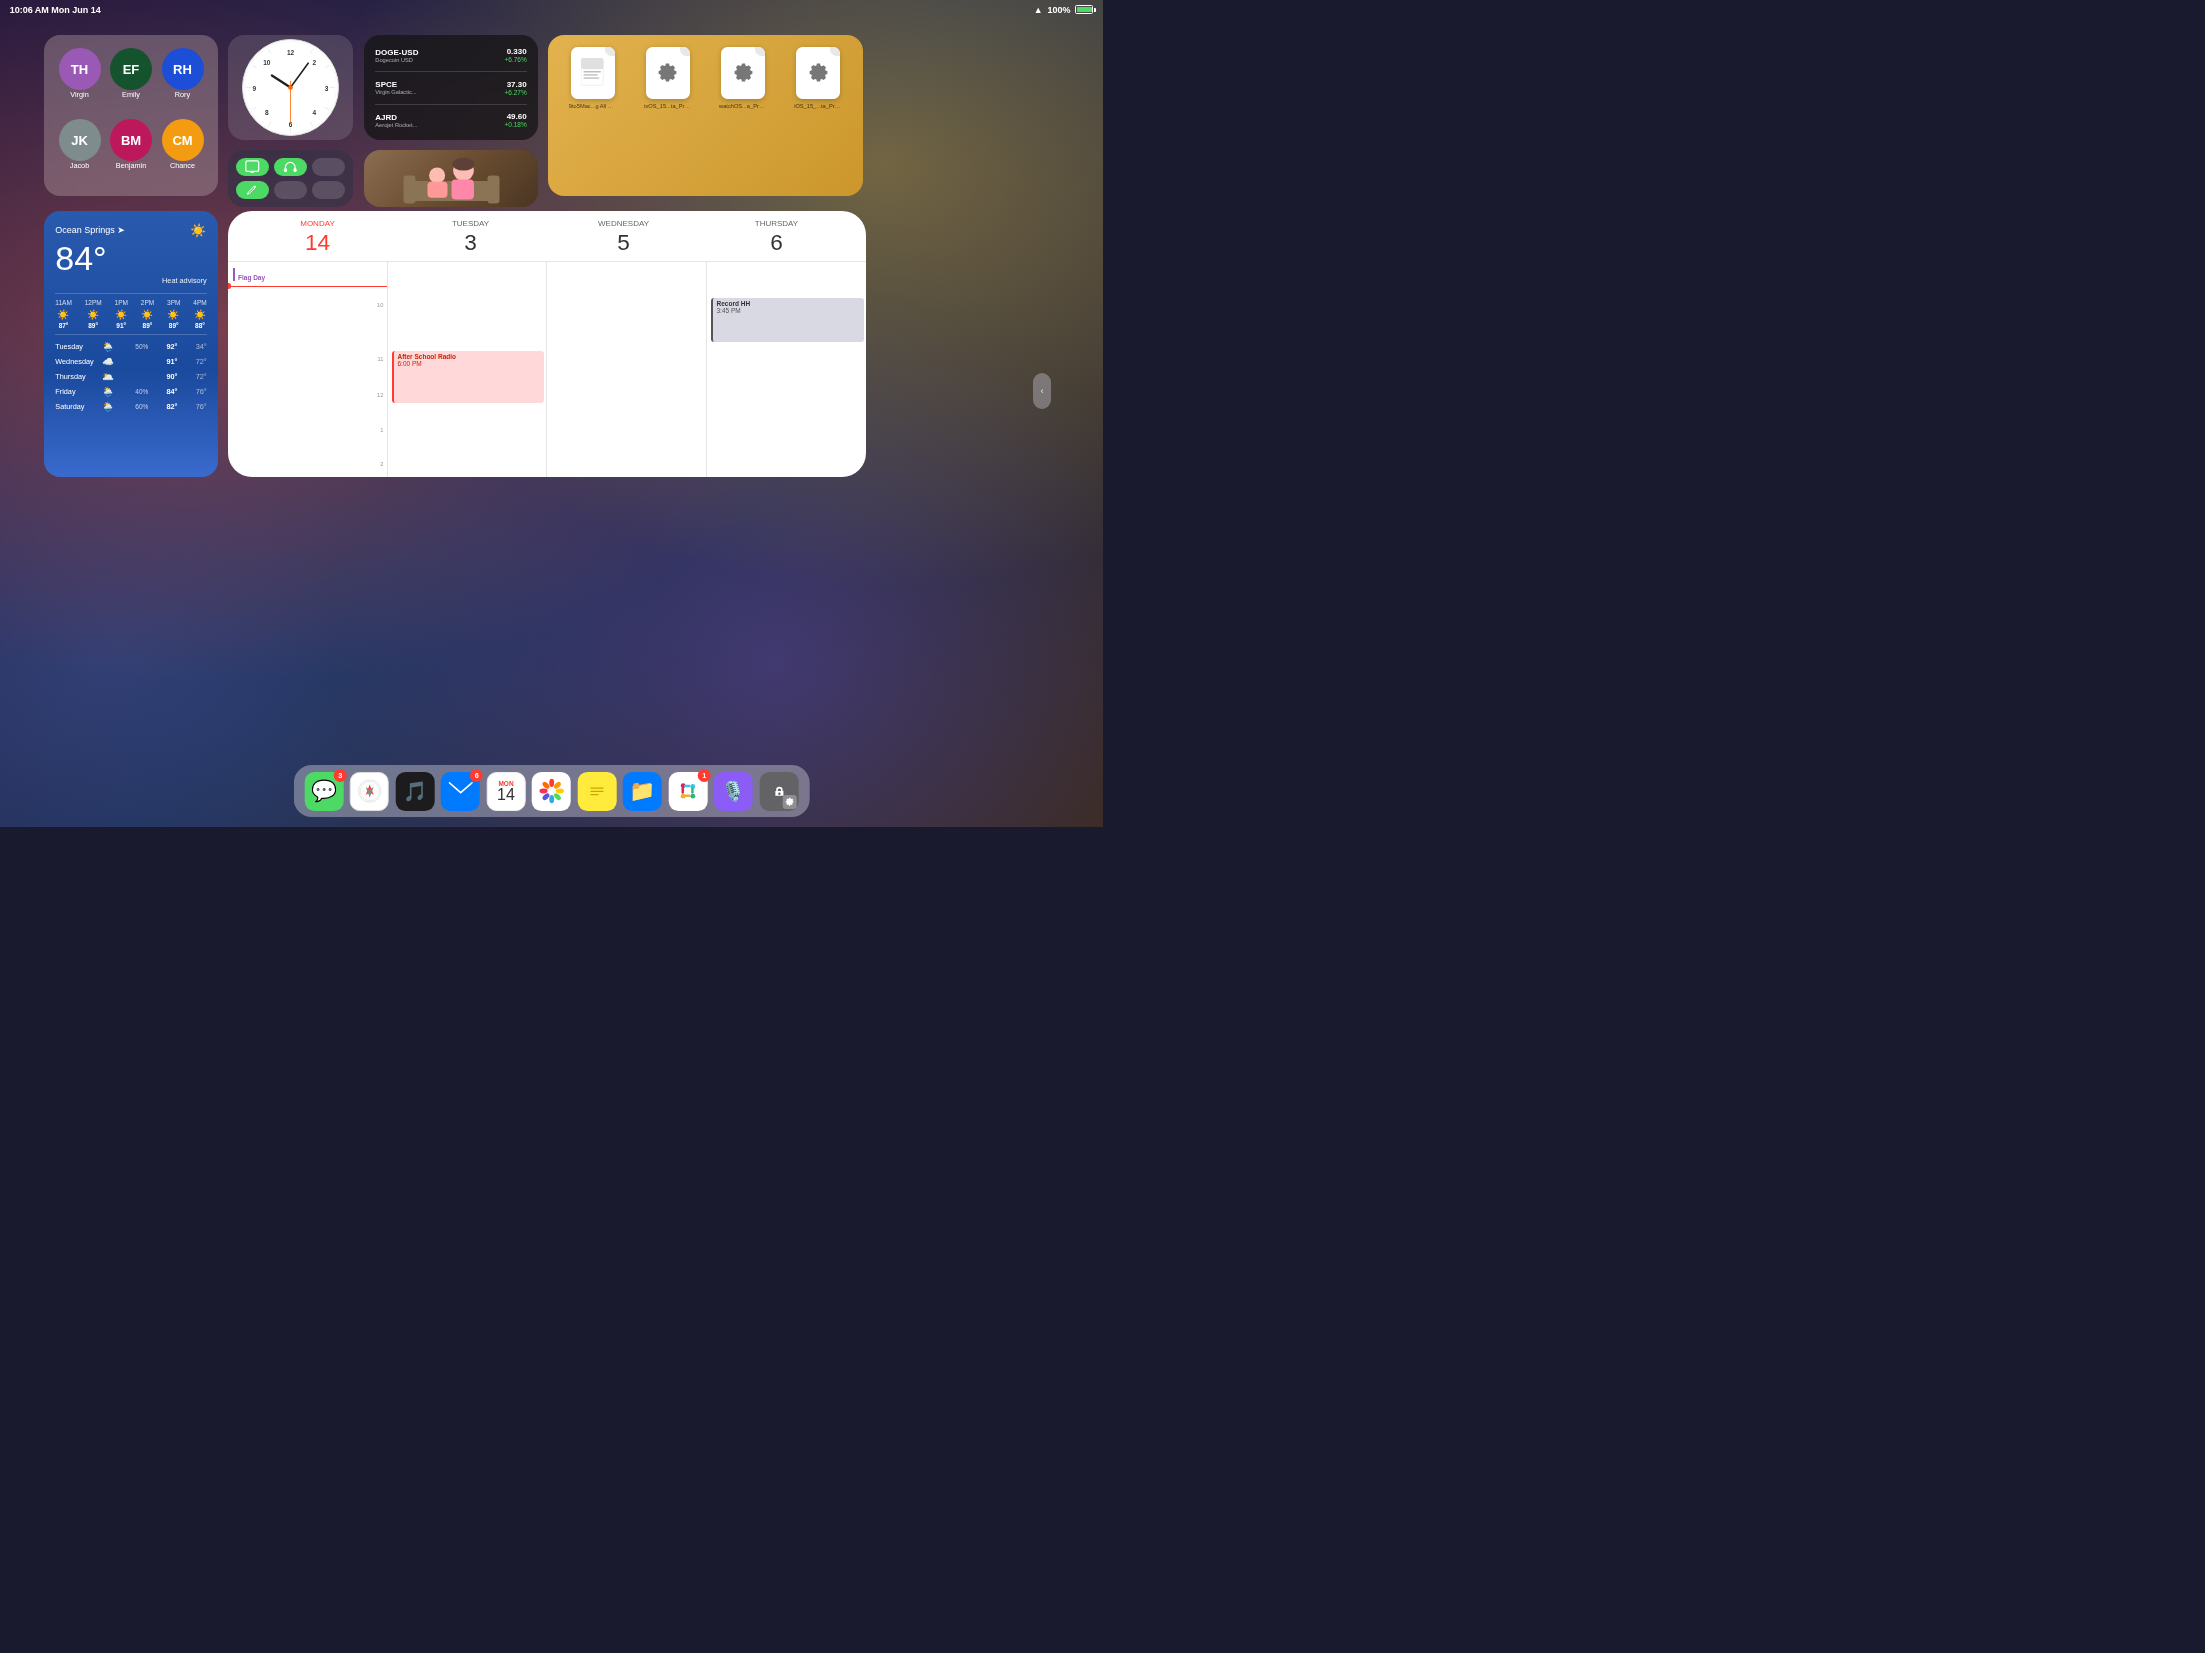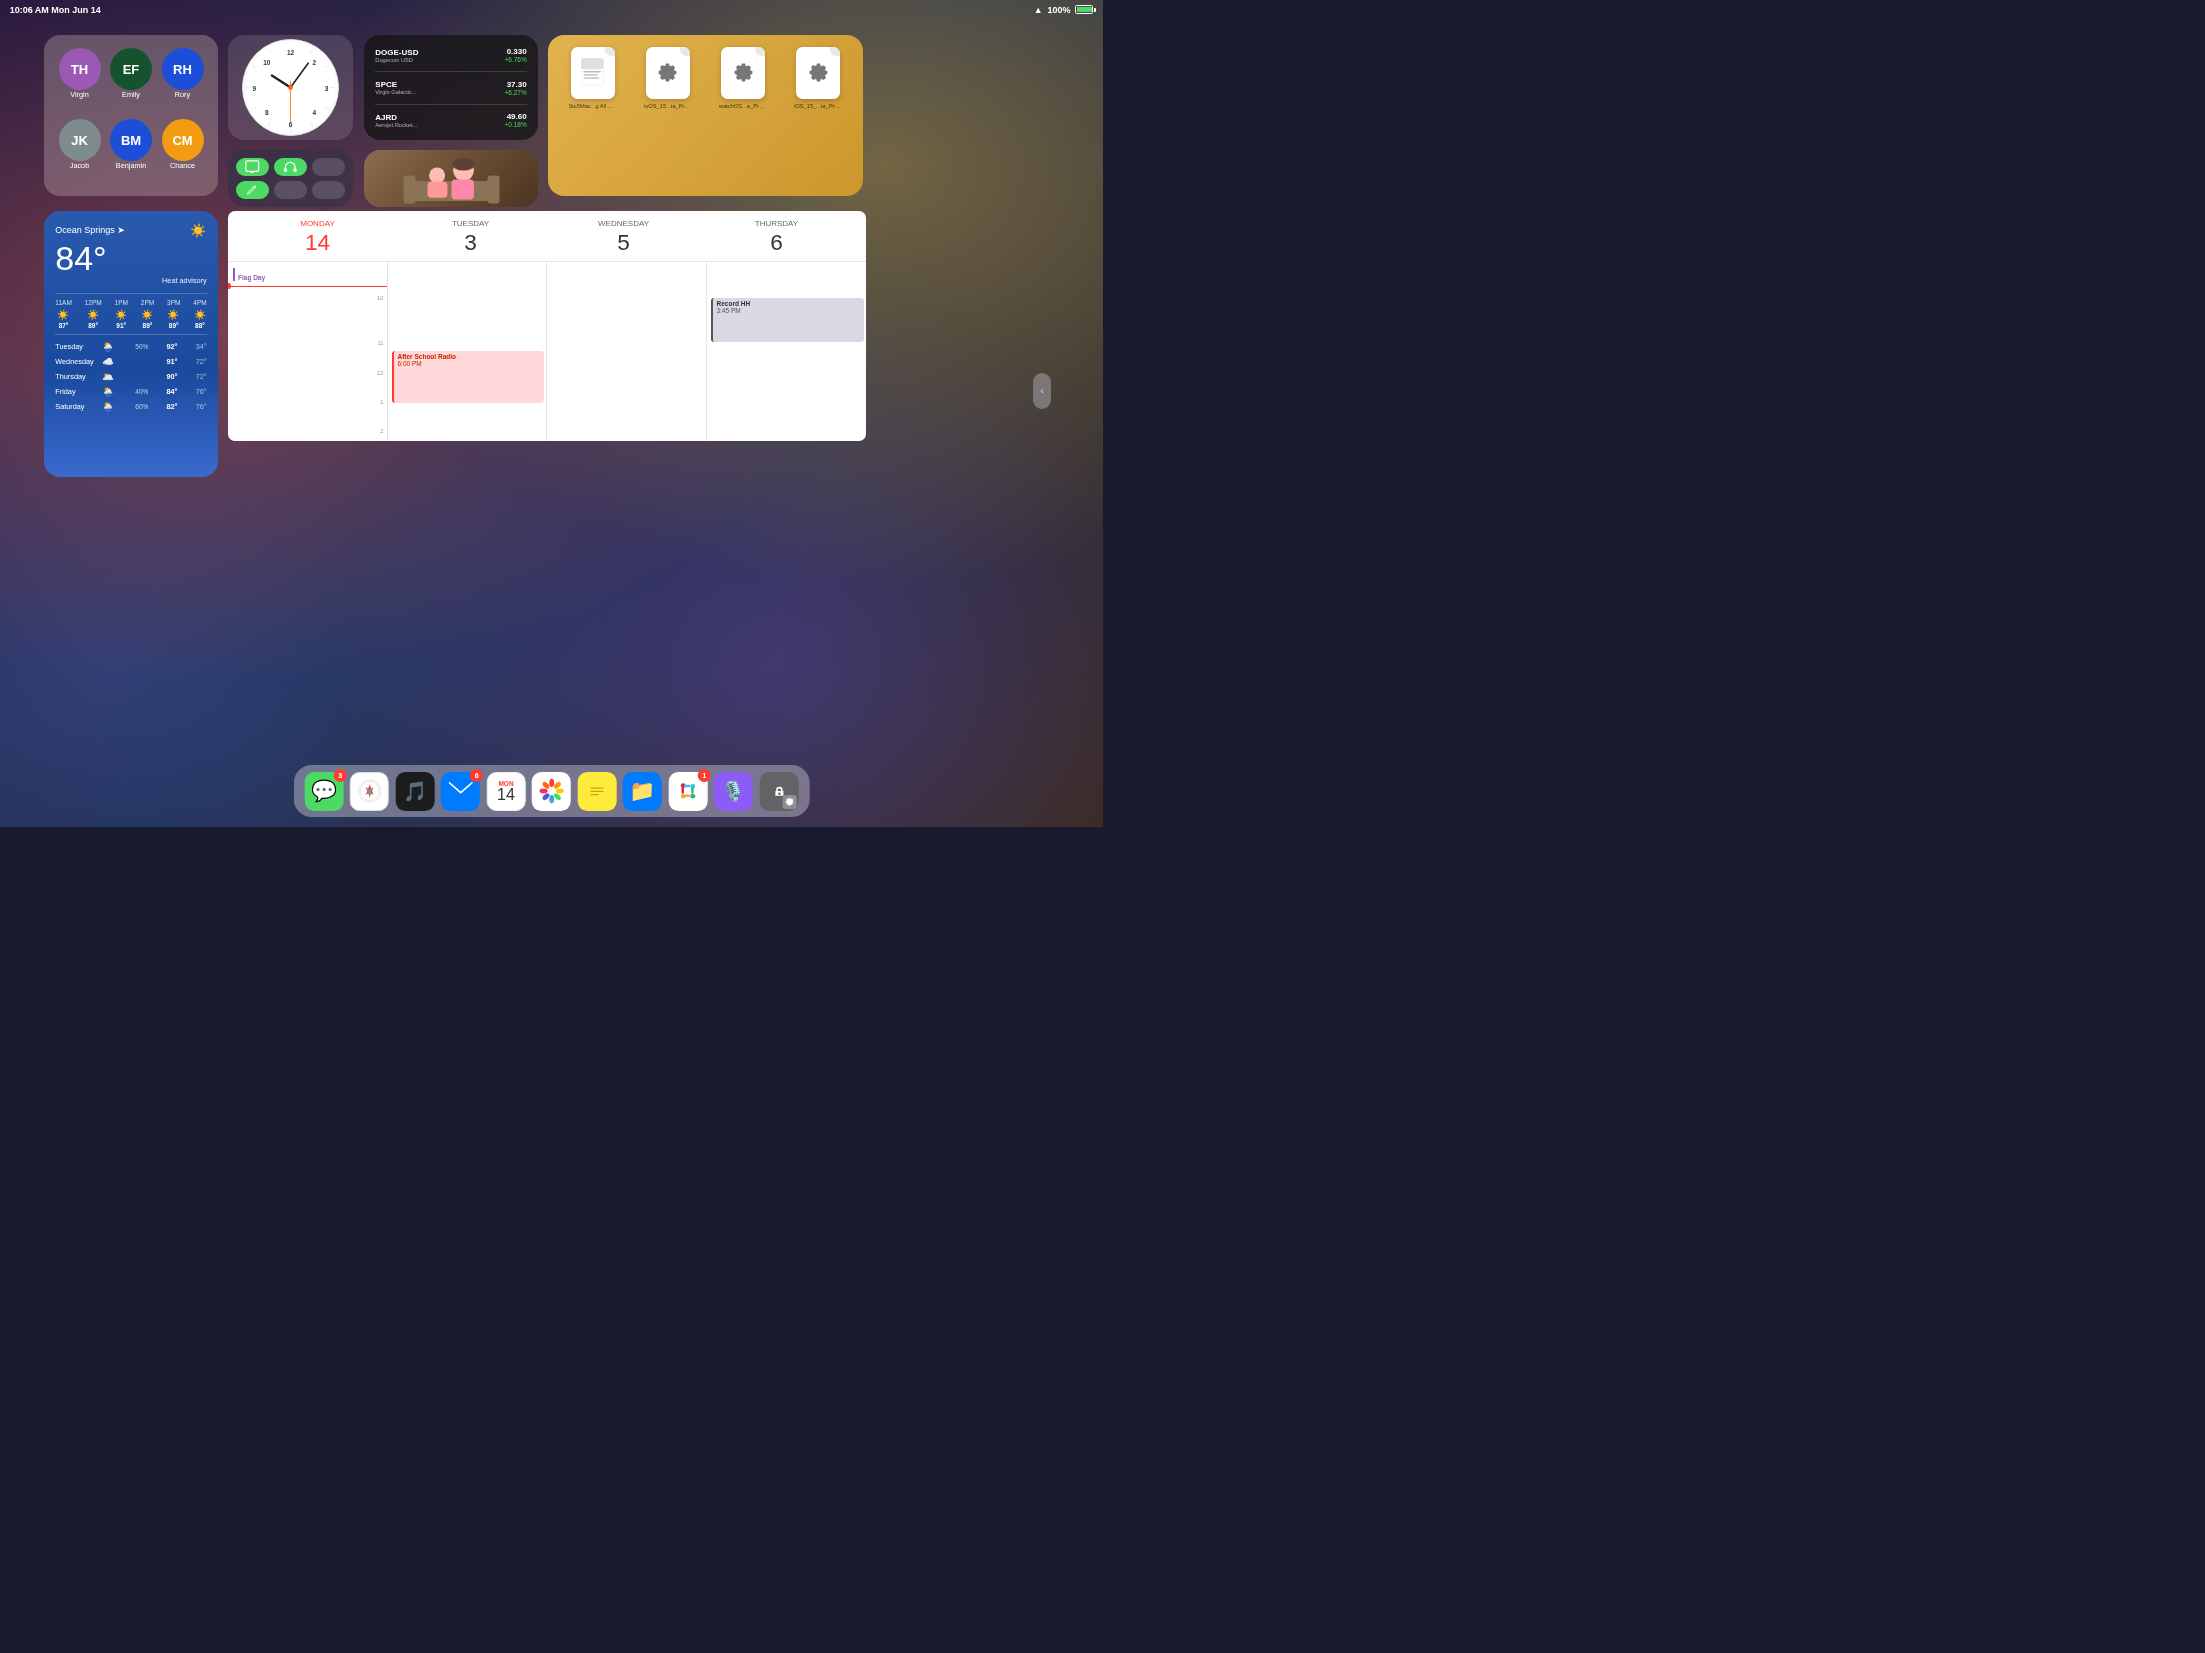--- a/index.html
+++ b/index.html
@@ -457,23 +457,23 @@
       text-align: right;
       color: rgba(255,255,255,0.6);
     }
 
     
     .calendar-widget {
       position: absolute;
       top: 176px;
       left: 184px;
       width: 638px;
-      height: 230px;
+      height: 266px;
       background: white;
-      border-radius: 7px;
+      border-radius: 24px;
       overflow: hidden;
       display: flex;
       flex-direction: column;
     }
 
     .calendar-header {
       display: grid;
       grid-template-columns: repeat(4, 1fr);
       padding: 8px 13px 4.8px;
       border-bottom: 0.8px solid #e5e5e5;
@@ -648,21 +648,21 @@
       </div>
       <div class="contact-item">
         <div class="contact-avatar" style="background:#1d4ed8;">RH</div>
         <span class="contact-name">Rory</span>
       </div>
       <div class="contact-item">
         <div class="contact-avatar" style="background:#7f8c8d;">JK</div>
         <span class="contact-name">Jacob</span>
       </div>
       <div class="contact-item">
-        <div class="contact-avatar" style="background:#1d4ed8;">BM</div>
+        <div class="contact-avatar" style="background:#be185d;">BM</div>
         <span class="contact-name">Benjamin</span>
       </div>
       <div class="contact-item">
         <div class="contact-avatar" style="background:#f39c12;">CM</div>
         <span class="contact-name">Chance</span>
       </div>
     </div>
 
     <div class="clock-widget">
       <div class="clock-face">

